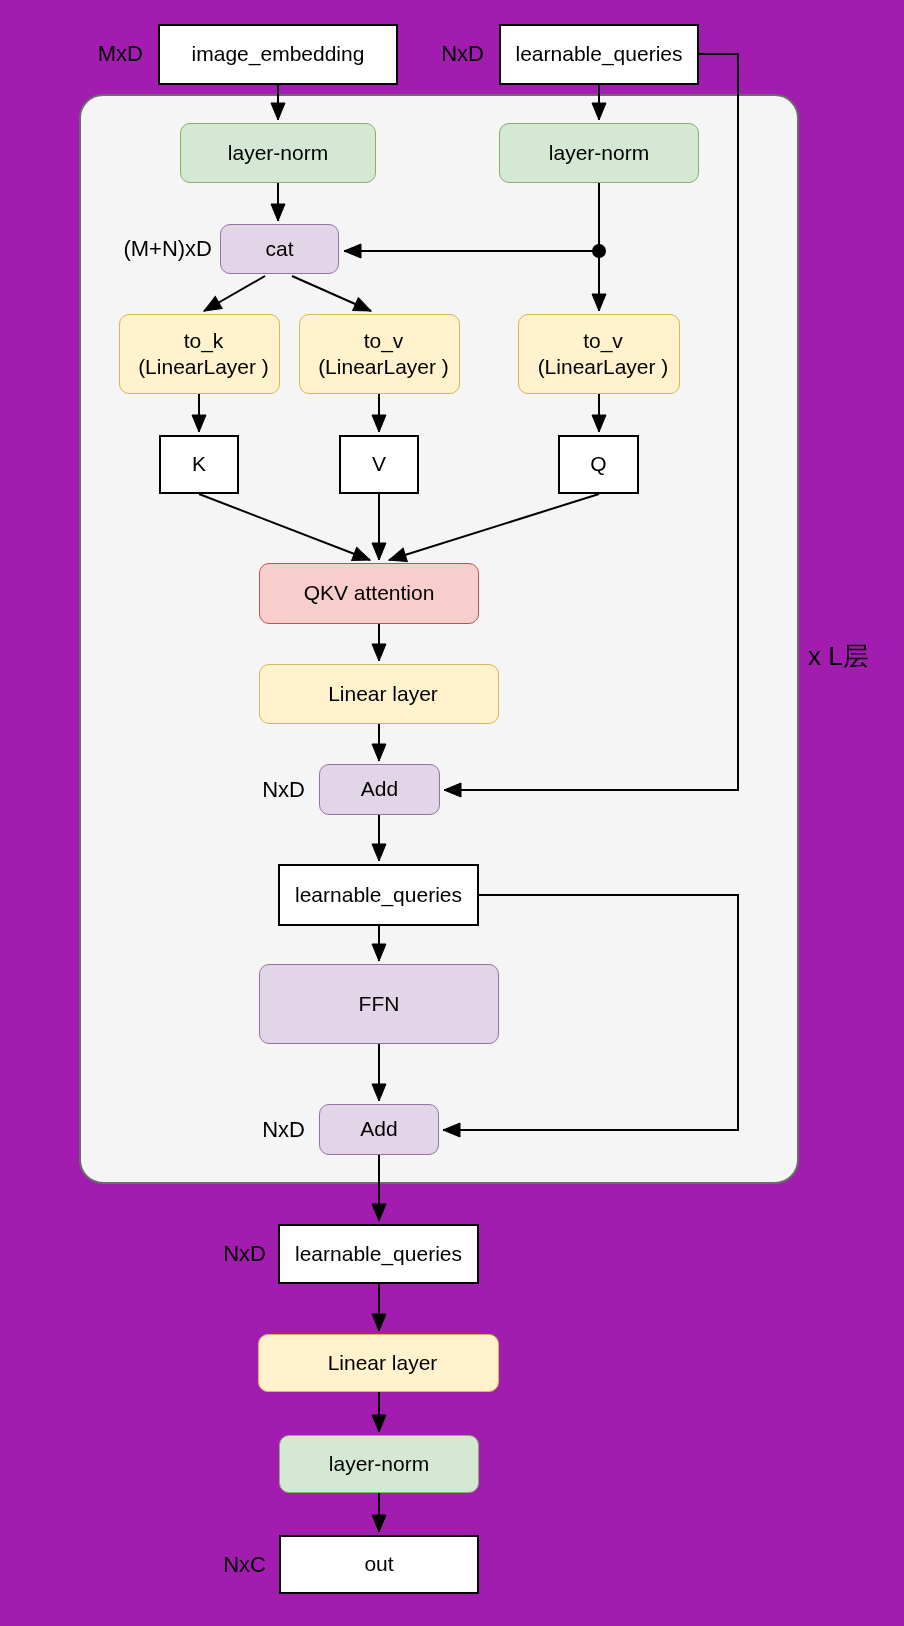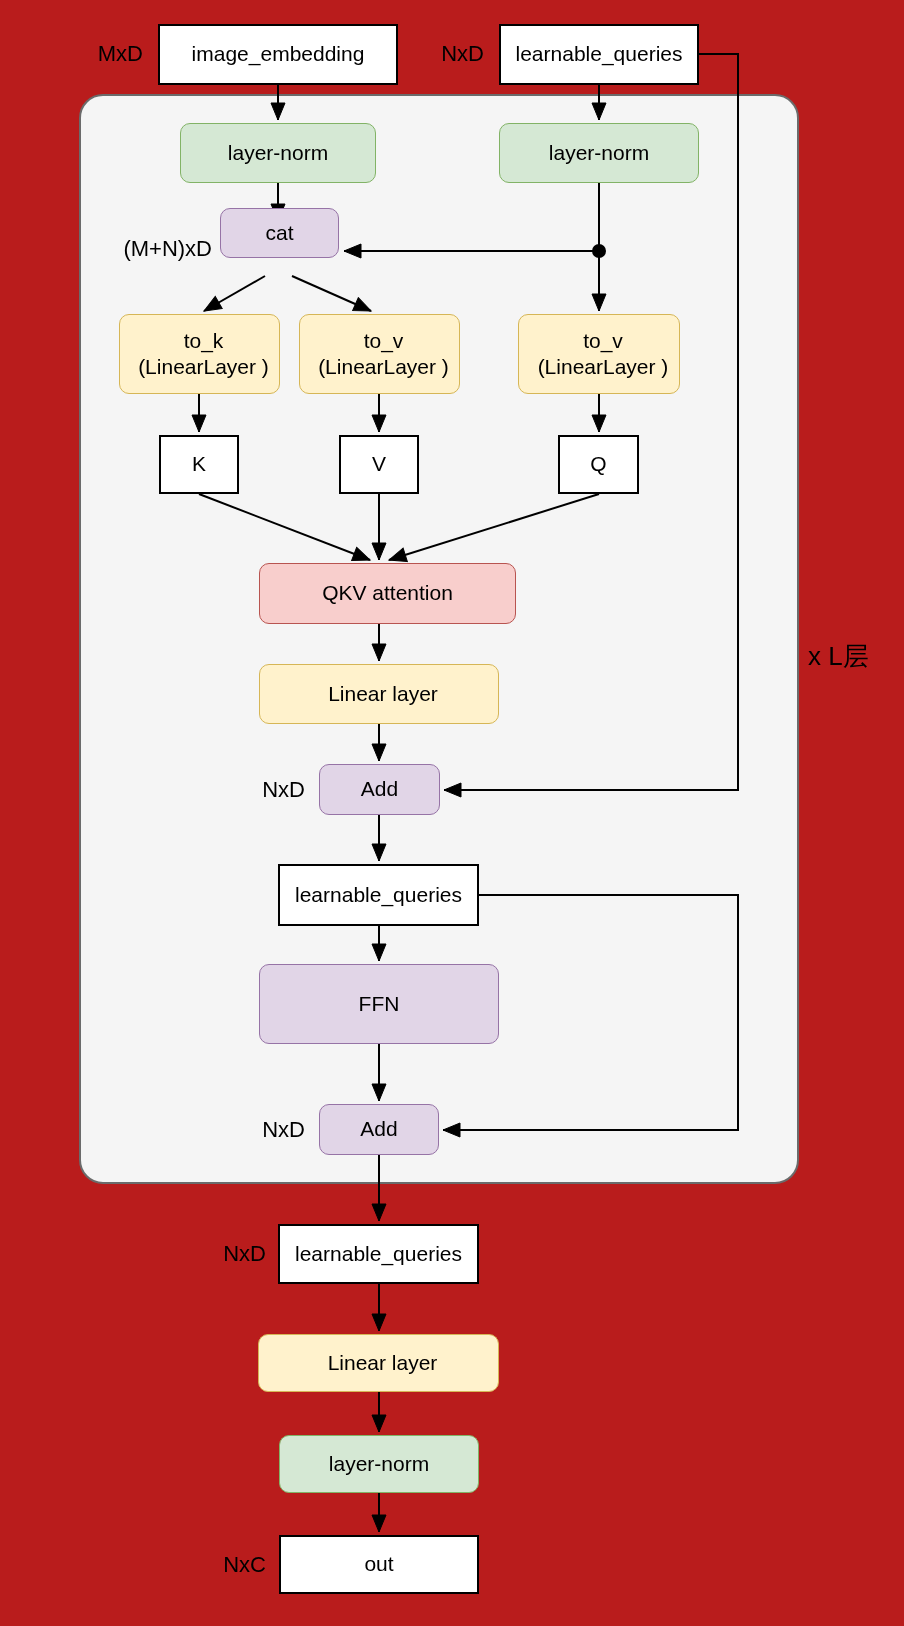--- a/index.html
+++ b/index.html
@@ -1,18 +1,18 @@
 <!DOCTYPE html>
 <html><head>
 <meta charset="utf-8">
 <style>
   html,body{margin:0;padding:0;background:#ffffff;}
   #stage{
     position:relative;width:904px;height:1626px;
-    background:#b91c1c;overflow:hidden;
+    background:#a21caf;overflow:hidden;
     font-family:"Liberation Sans","DejaVu Sans",sans-serif;
     color:#000;
   }
   #loop-container{
     position:absolute;left:79px;top:94px;width:720px;height:1090px;
     background:#f5f5f5;border:2px solid #6b6b6b;border-radius:24px;
     box-sizing:border-box;z-index:1;
   }
   #wires{position:absolute;left:0;top:0;width:904px;height:1626px;z-index:2;}
   .node{
@@ -87,34 +87,34 @@
   <div class="lbl" style="left:220px;top:1117px;width:85px;">NxD</div>
   <div class="lbl" style="left:180px;top:1241px;width:86px;">NxD</div>
   <div class="lbl" style="left:180px;top:1552px;width:86px;">NxC</div>
   <div id="repeat-label">x L层</div>
 
   <div class="node sq" style="left:158px;top:24px;width:240px;height:61px;">image_embedding</div>
   <div class="node sq" style="left:499px;top:24px;width:200px;height:61px;">learnable_queries</div>
 
   <div class="node green" style="left:180px;top:123px;width:196px;height:60px;">layer-norm</div>
   <div class="node green" style="left:499px;top:123px;width:200px;height:60px;">layer-norm</div>
-  <div class="node purple" style="left:220px;top:208px;width:119px;height:50px;text-align:center;">cat</div>
+  <div class="node purple" style="left:220px;top:224px;width:119px;height:50px;text-align:center;">cat</div>
 
   <div class="node yellow" style="left:119px;top:314px;width:161px;height:80px;">to_k
 (LinearLayer )</div>
   <div class="node yellow" style="left:299px;top:314px;width:161px;height:80px;">to_v
 (LinearLayer )</div>
   <div class="node yellow" style="left:518px;top:314px;width:162px;height:80px;">to_v
 (LinearLayer )</div>
 
   <div class="node sq" style="left:159px;top:435px;width:80px;height:59px;">K</div>
   <div class="node sq" style="left:339px;top:435px;width:80px;height:59px;">V</div>
   <div class="node sq" style="left:558px;top:435px;width:81px;height:59px;">Q</div>
 
-  <div class="node red" style="left:259px;top:563px;width:257px;height:61px;">QKV attention</div>
+  <div class="node red" style="left:259px;top:563px;width:220px;height:61px;">QKV attention</div>
   <div class="node yellow" style="left:259px;top:664px;width:240px;height:60px;">Linear layer</div>
   <div class="node purple" style="left:319px;top:764px;width:121px;height:51px;">Add</div>
   <div class="node sq" style="left:278px;top:864px;width:201px;height:62px;">learnable_queries</div>
   <div class="node purple" style="left:259px;top:964px;width:240px;height:80px;">FFN</div>
   <div class="node purple" style="left:319px;top:1104px;width:120px;height:51px;">Add</div>
 
   <div class="node sq" style="left:278px;top:1224px;width:201px;height:60px;">learnable_queries</div>
   <div class="node yellow" style="left:258px;top:1334px;width:241px;height:58px;">Linear layer</div>
   <div class="node green" style="left:279px;top:1435px;width:200px;height:58px;">layer-norm</div>
   <div class="node sq" style="left:279px;top:1535px;width:200px;height:59px;">out</div>

